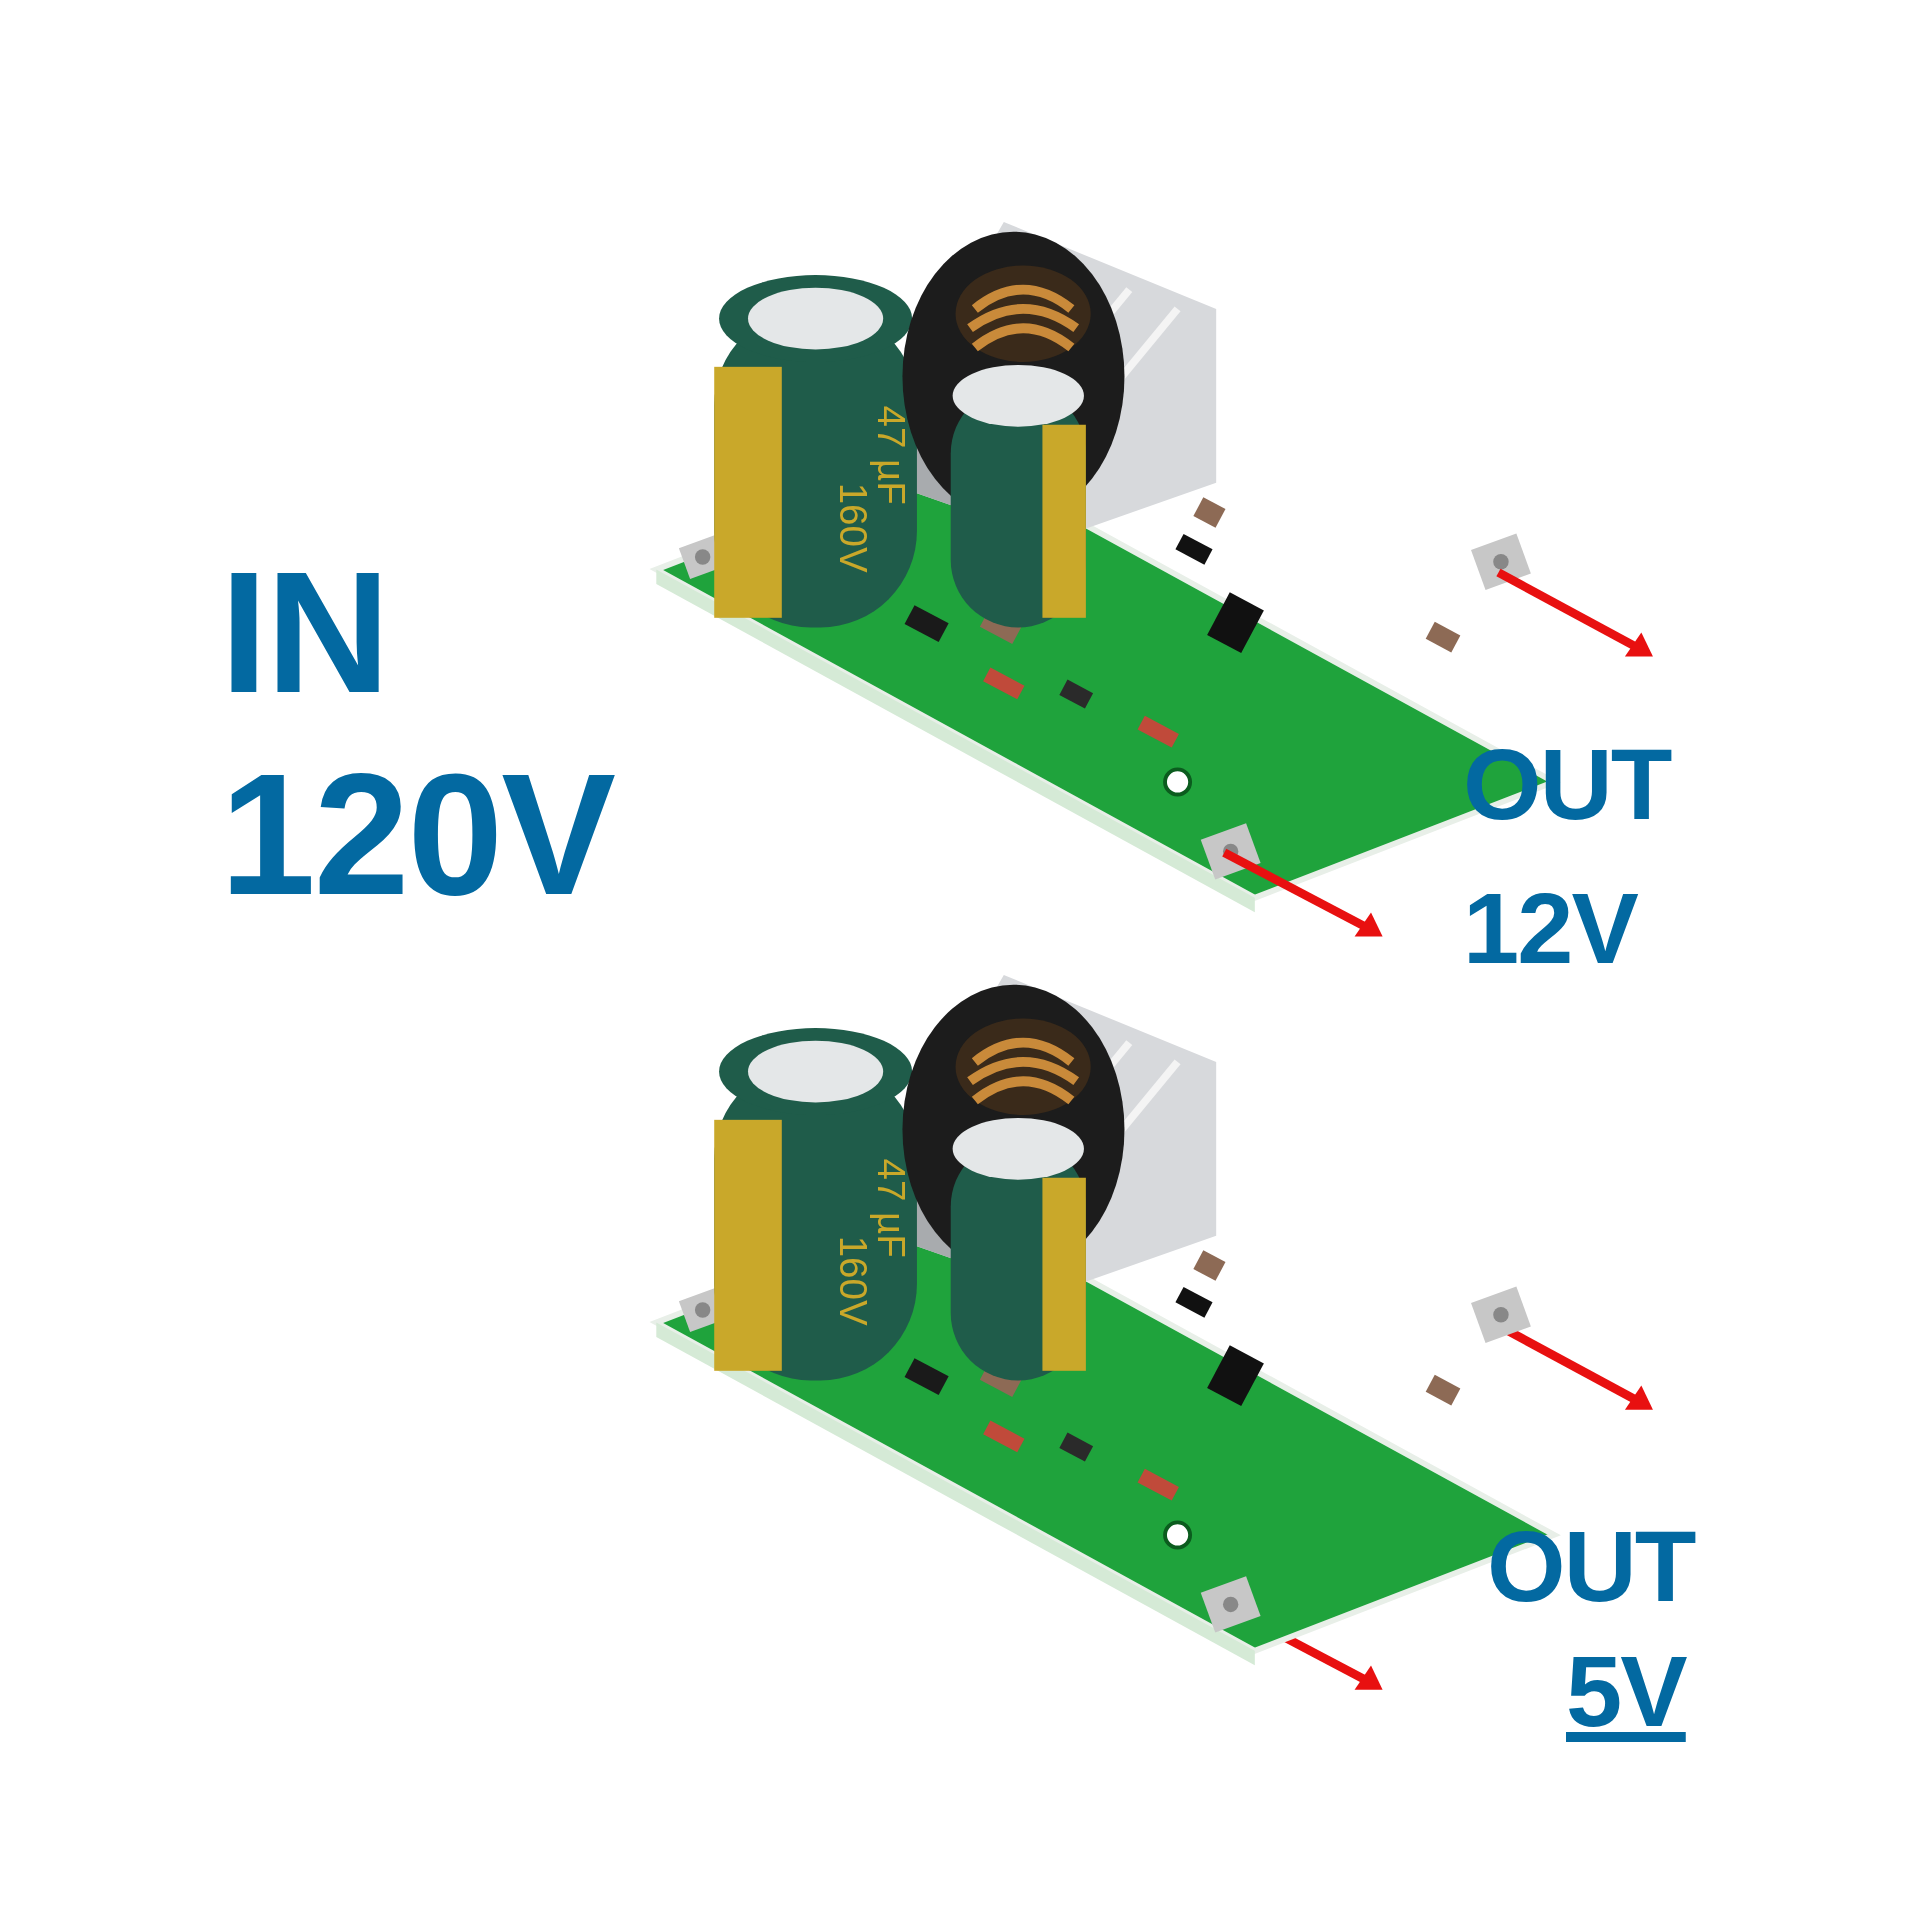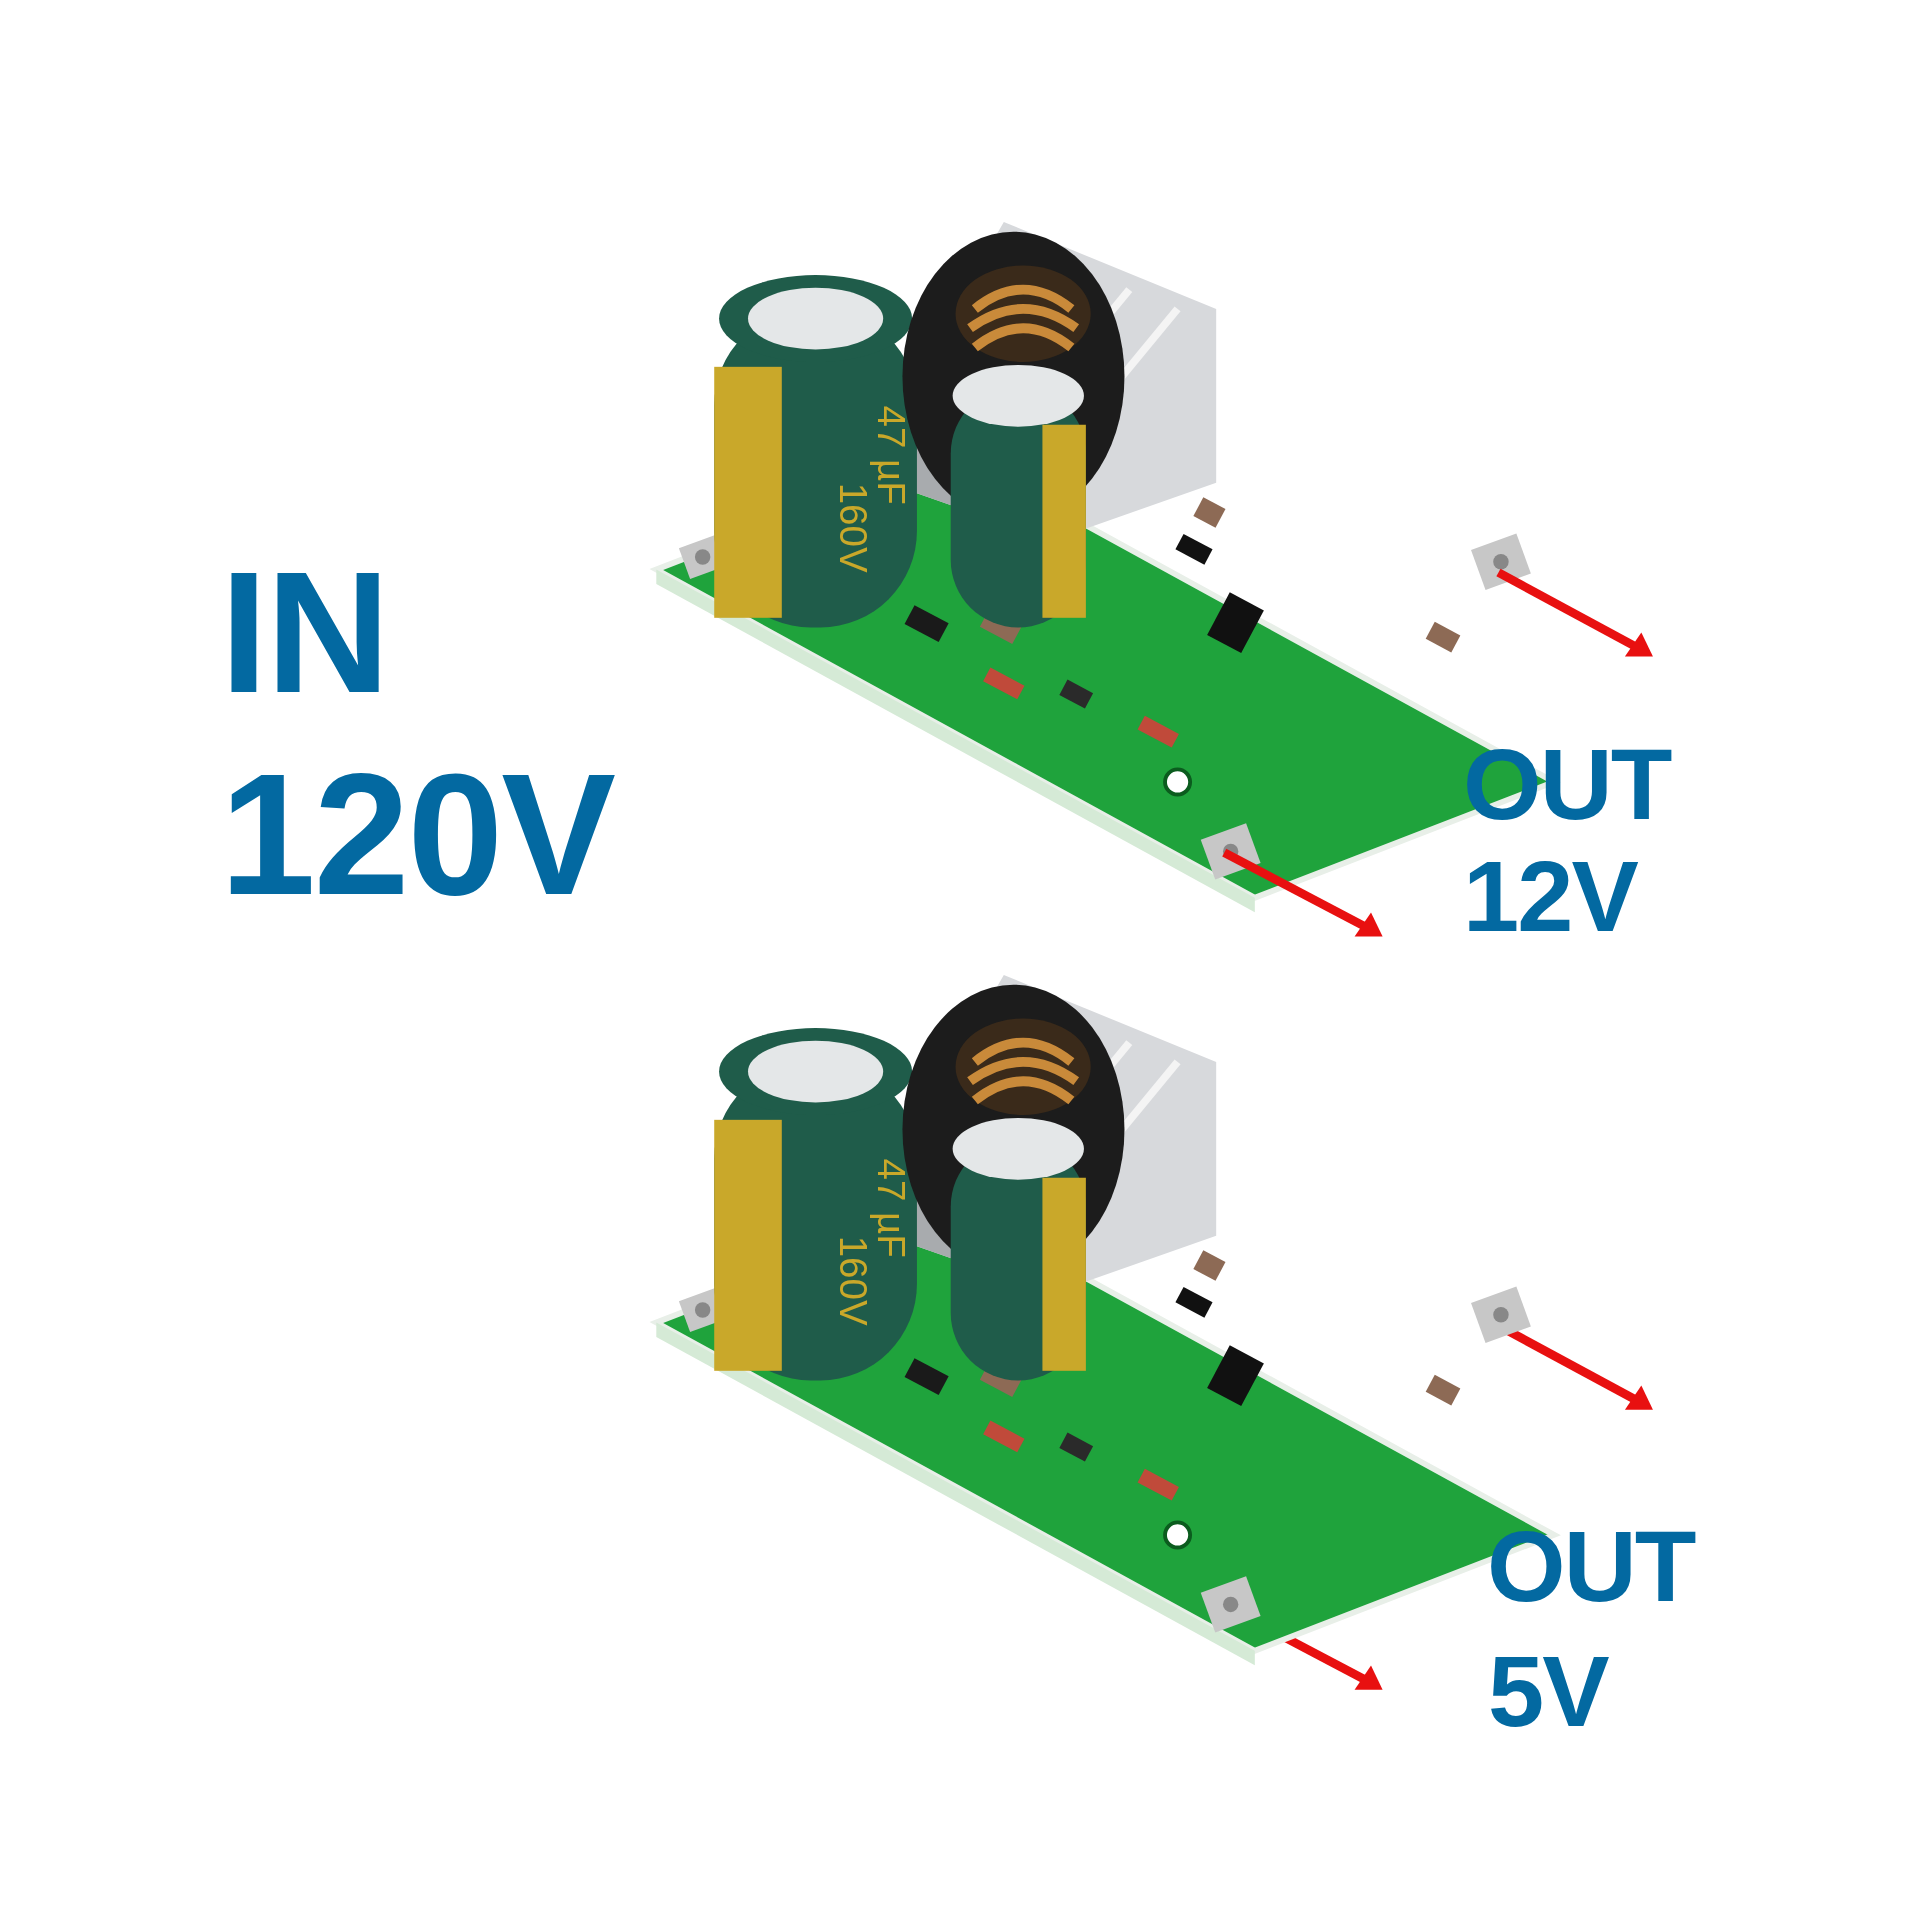--- a/index.html
+++ b/index.html
@@ -1,23 +1,23 @@
 <!DOCTYPE html>
 <html><head>
 <meta charset="utf-8">
 <style>
   html,body{margin:0;padding:0;background:#ffffff;}
   body{width:1931px;height:1931px;position:relative;overflow:hidden;font-family:"Liberation Sans","DejaVu Sans",sans-serif;}
   .label{position:absolute;color:#0369a1;font-weight:900;letter-spacing:-1.9px;line-height:1;}
   .in-title{left:220px;top:546px;font-size:172px;}
   .in-volt{left:220px;top:748px;font-size:172px;text-align:right;}
   .out12-a{left:1463px;top:734px;font-size:101px;}
-  .out12-b{left:1463px;top:846px;font-size:101px;}
+  .out12-b{left:1463px;top:878px;font-size:101px;}
   .out5-a{left:1487px;top:1516px;font-size:101px;}
-  .out5-b{left:1488px;top:1641px;font-size:101px;}
+  .out5-b{left:1566px;top:1641px;font-size:101px;text-decoration:underline;}
   .module{position:absolute;}
   svg{display:block;}
 </style>
 </head>
 <body>
 
 <div class="label in-title">IN</div>
 <div class="label in-volt">120V</div>
 
 <div class="module" style="left:637px;top:222px;width:946px;height:753px;">

